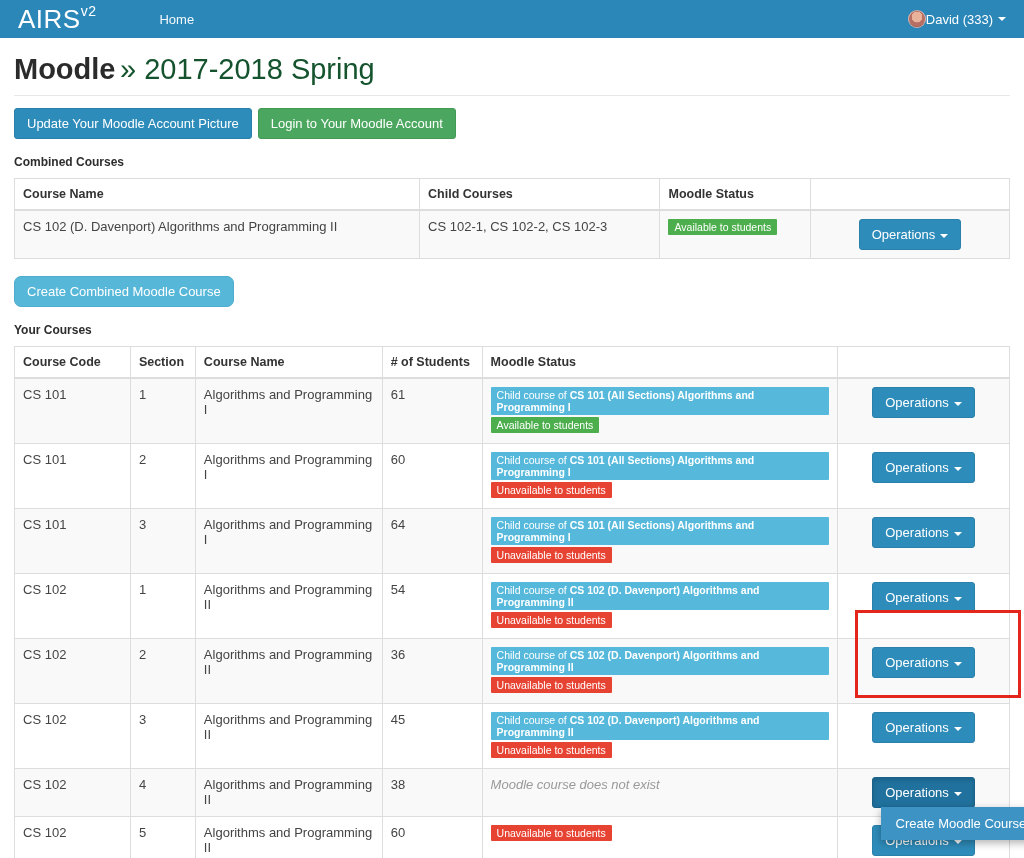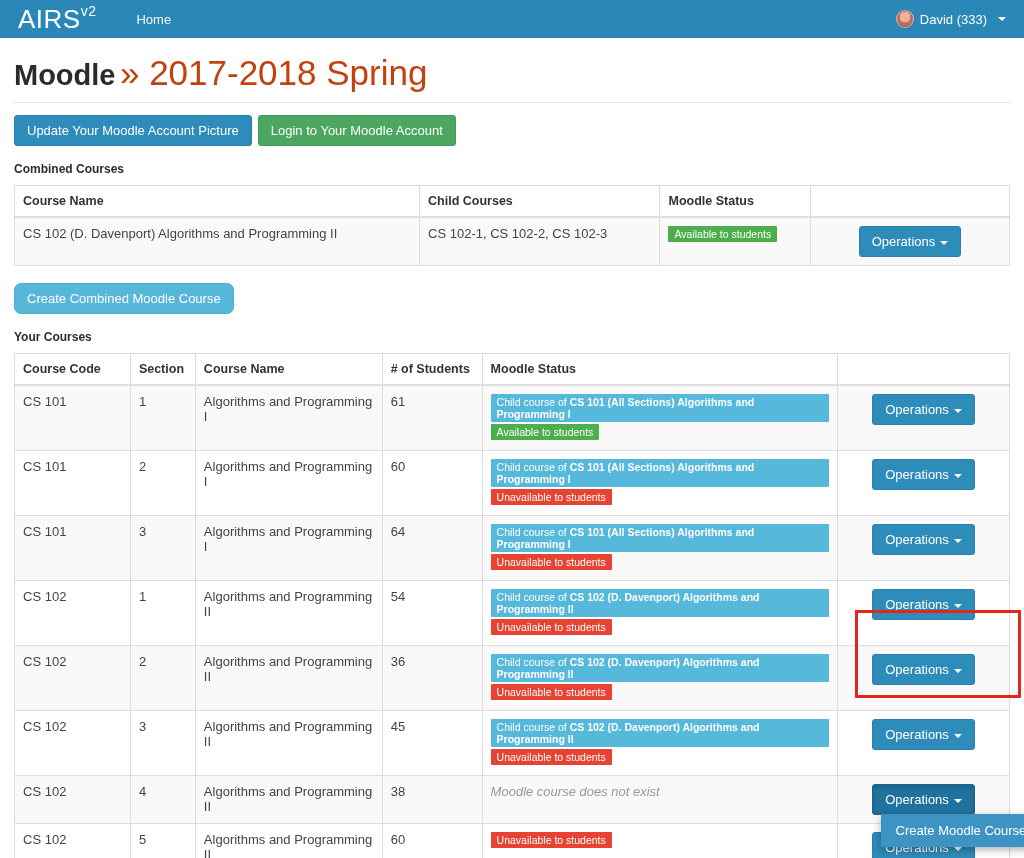--- a/index.html
+++ b/index.html
@@ -19,34 +19,34 @@
   }
   *{box-sizing:border-box;margin:0;padding:0;}
   html,body{width:1024px;height:858px;overflow:hidden;background:#fff;
     font-family:"Liberation Sans","DejaVu Sans",sans-serif;color:var(--text);}
   body{position:relative;}
 
   
   .navbar{height:38px;background:var(--navbar);display:flex;align-items:center;padding:16px 18px;}
   .brand{color:#fff;font-size:26px;font-weight:400;letter-spacing:.5px;cursor:pointer;}
   .brand sup{font-size:14px;position:relative;top:-2px;}
-  .nav-link{color:rgba(255,255,255,.95);font-size:13px;margin-left:40px;text-decoration:none;cursor:pointer;}
+  .nav-link{color:rgba(255,255,255,.95);font-size:13px;margin-left:63px;text-decoration:none;cursor:pointer;}
   .nav-spacer{flex:1;}
-  .user-menu{display:flex;align-items:center;color:#fff;font-size:13px;cursor:pointer;gap:6px;}
+  .user-menu{display:flex;align-items:center;color:#fff;font-size:13px;cursor:pointer;}
   .avatar{width:18px;height:18px;border-radius:50%;
     background:radial-gradient(circle at 50% 38%,#e8b39a 0 42%,#b76f63 43% 70%,#9c5a52 71% 100%);
     border:1px solid rgba(255,255,255,.5);}
   .caret{display:inline-block;width:0;height:0;border-left:4px solid transparent;
     border-right:4px solid transparent;border-top:4px solid #fff;margin-left:5px;vertical-align:middle;}
 
   
   .container{padding:0 14px;}
   .page-header{margin-top:15px;padding-bottom:9px;border-bottom:1px solid #e8e8e8;}
   .page-header h1{font-size:29px;line-height:32px;font-weight:700;color:#2b2b2b;display:inline;}
-  .page-header .subtitle{font-size:35px;font-weight:300;color:#c2410c;}
+  .page-header .subtitle{font-size:29px;font-weight:300;color:#14532d;}
 
   .btn{display:inline-block;border:1px solid transparent;border-radius:3px;color:#fff;
     font-size:13px;font-family:inherit;padding:7px 12px;line-height:15px;cursor:pointer;}
   .btn-success{background:var(--success);border-color:#429a55;}
   .btn-primary{background:var(--primary);border-color:#2980ab;}
   .btn-info{background:var(--info);border-color:#4faccc;border-radius:7px;}
   .btn-primary.active{background:var(--primary-dark);border-color:#1b628a;box-shadow:inset 0 2px 4px rgba(0,0,0,.15);}
   .toolbar{margin-top:12px;display:flex;gap:6px;}
 
   h3.section-title{font-size:12px;font-weight:700;color:#2d2d2d;margin:16px 0 9px;}

